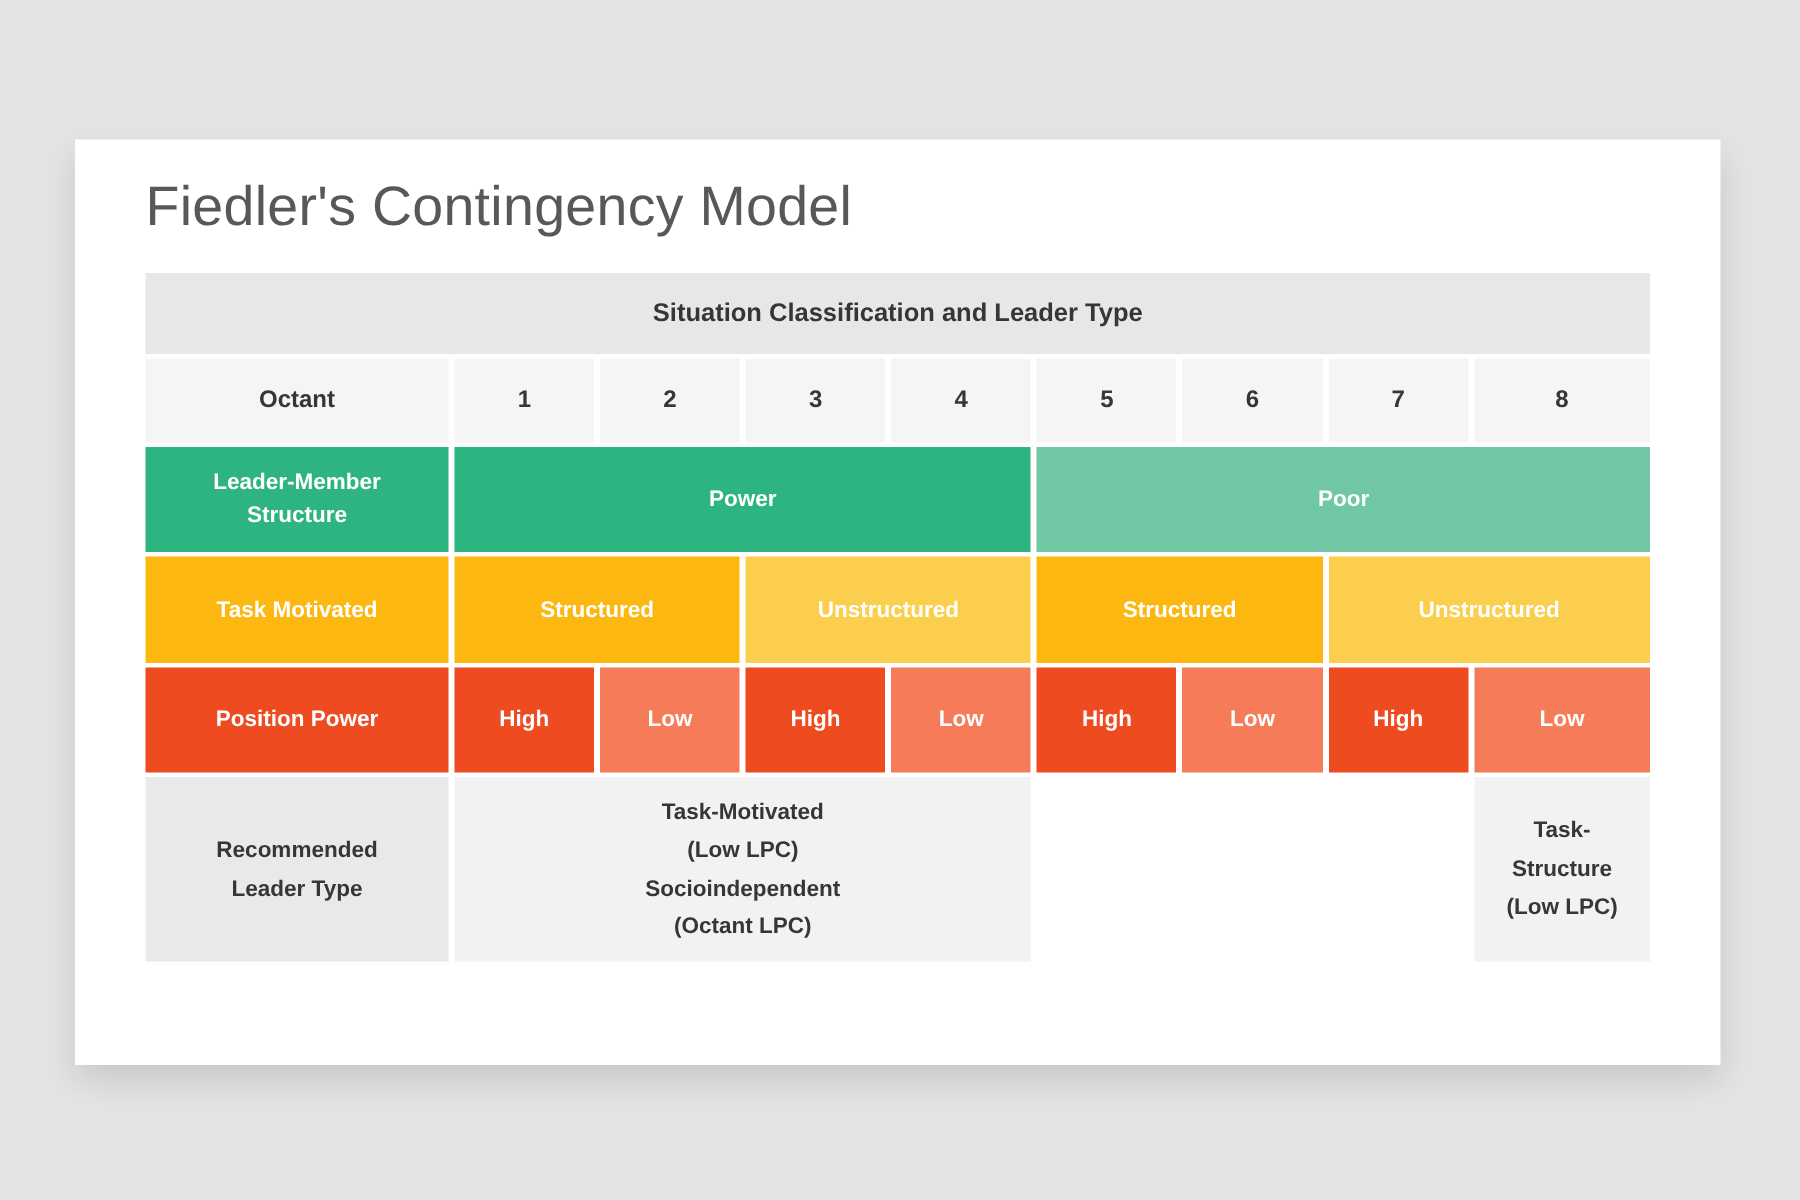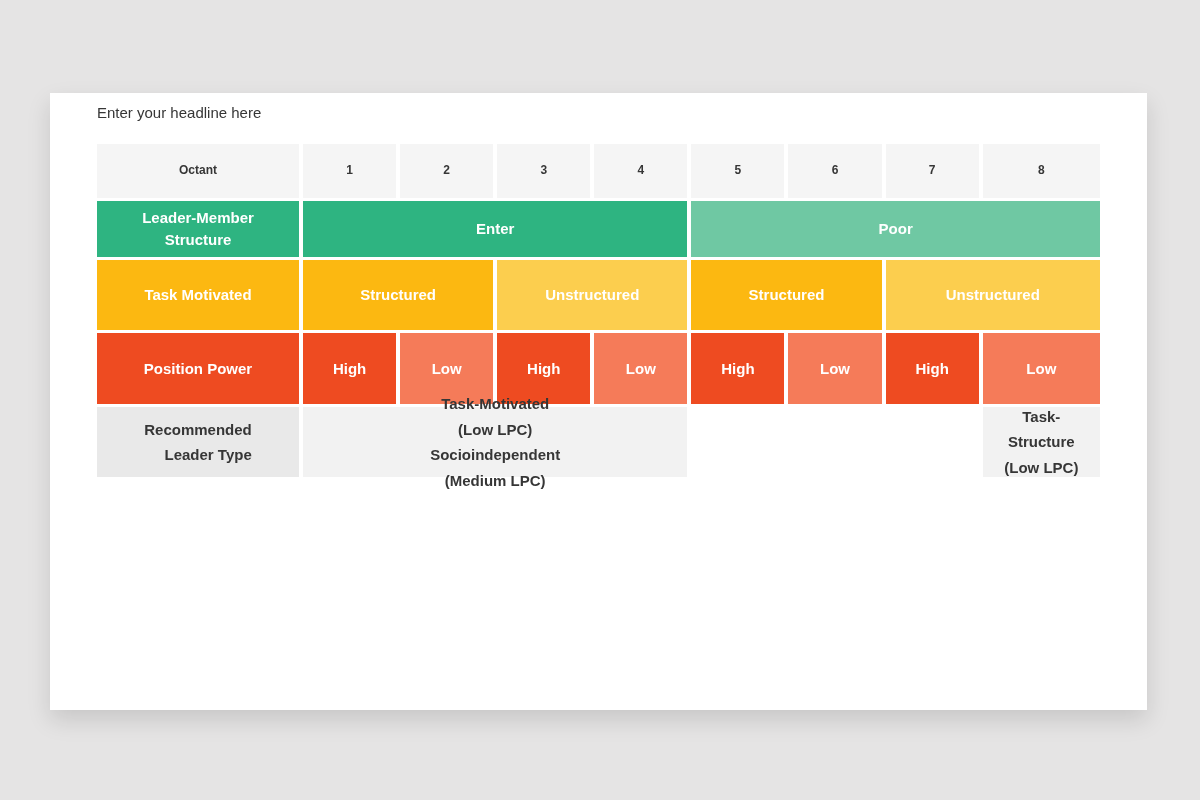--- a/index.html
+++ b/index.html
@@ -44,61 +44,62 @@
     align-items: center;
     justify-content: center;
     text-align: center;
     font-weight: 700;
     font-size: 15px;
     color: var(--body-text, #363636);
     white-space: pre-line;
     line-height: 1.45;
   }
   .cell.table-header { grid-column: 1 / -1; background: var(--header-bg, #e8e7e7); font-size: 17px; }
-  .cell.octant { background: var(--octant-bg, #f5f5f5); font-size: 12px; }
+  .cell.octant { background: var(--octant-bg, #f5f5f5); font-size: 16px; }
   .cell.white-text { color: var(--white-text, #ffffff); }
   .cell.green-dark  { background: var(--green-dark,  #2eb481); }
   .cell.green-light { background: var(--green-light, #6fc8a3); }
   .cell.amber-dark  { background: var(--amber-dark,  #fcb811); }
   .cell.amber-light { background: var(--amber-light, #fcce4e); }
   .cell.red-dark    { background: var(--red-dark,    #ee4b21); }
   .cell.red-light   { background: var(--red-light,   #f57b59); }
-  .cell.footer-label { background: var(--footer-label-bg, #e9e9e9); line-height: 1.7; text-align: right; }
+  .cell.footer-label { background: var(--footer-label-bg, #e9e9e9); line-height: 1.7; }
   .cell.footer-cell  { background: var(--footer-cell-bg, #f2f2f2); line-height: 1.7; }
   .gc2-6  { grid-column: 2 / 6; }
   .gc6-10 { grid-column: 6 / 10; }
   .gc2-4  { grid-column: 2 / 4; }
   .gc4-6  { grid-column: 4 / 6; }
   .gc6-8  { grid-column: 6 / 8; }
   .gc8-10 { grid-column: 8 / 10; }
   .gc6-9  { grid-column: 6 / 9; }
   .gc9-10 { grid-column: 9 / 10; }
 </style>
 </head>
 <body>
 
 <div class="card">
-  <p class="subtitle">Enter your headline here</p>
+  <h1 class="title">Fiedler's Contingency Model</h1>
 
   <div class="grid">
 
+    <div class="cell table-header">Situation Classification and Leader Type</div>
 
     <div class="cell octant">Octant</div>
     <div class="cell octant">1</div>
     <div class="cell octant">2</div>
     <div class="cell octant">3</div>
     <div class="cell octant">4</div>
     <div class="cell octant">5</div>
     <div class="cell octant">6</div>
     <div class="cell octant">7</div>
     <div class="cell octant">8</div>
 
     <div class="cell green-dark white-text">Leader-Member
 Structure</div>
-    <div class="cell green-dark white-text gc2-6">Enter</div>
+    <div class="cell green-dark white-text gc2-6">Power</div>
     <div class="cell green-light white-text gc6-10">Poor</div>
 
     <div class="cell amber-dark white-text">Task Motivated</div>
     <div class="cell amber-dark white-text gc2-4">Structured</div>
     <div class="cell amber-light white-text gc4-6">Unstructured</div>
     <div class="cell amber-dark white-text gc6-8">Structured</div>
     <div class="cell amber-light white-text gc8-10">Unstructured</div>
 
     <div class="cell red-dark white-text" id="power-label">Position Power</div>
     <div class="cell red-dark white-text">High</div>
@@ -108,19 +109,19 @@
     <div class="cell red-dark white-text">High</div>
     <div class="cell red-light white-text">Low</div>
     <div class="cell red-dark white-text">High</div>
     <div class="cell red-light white-text">Low</div>
 
     <div class="cell footer-label">Recommended
 Leader Type</div>
     <div class="cell footer-cell gc2-6">Task-Motivated
 (Low LPC)
 Socioindependent
-(Medium LPC)</div>
+(Octant LPC)</div>
     <div class="cell footer-cell gc9-10">Task-
 Structure
 (Low LPC)</div>
 
   </div>
 </div>
 
 </body></html>

